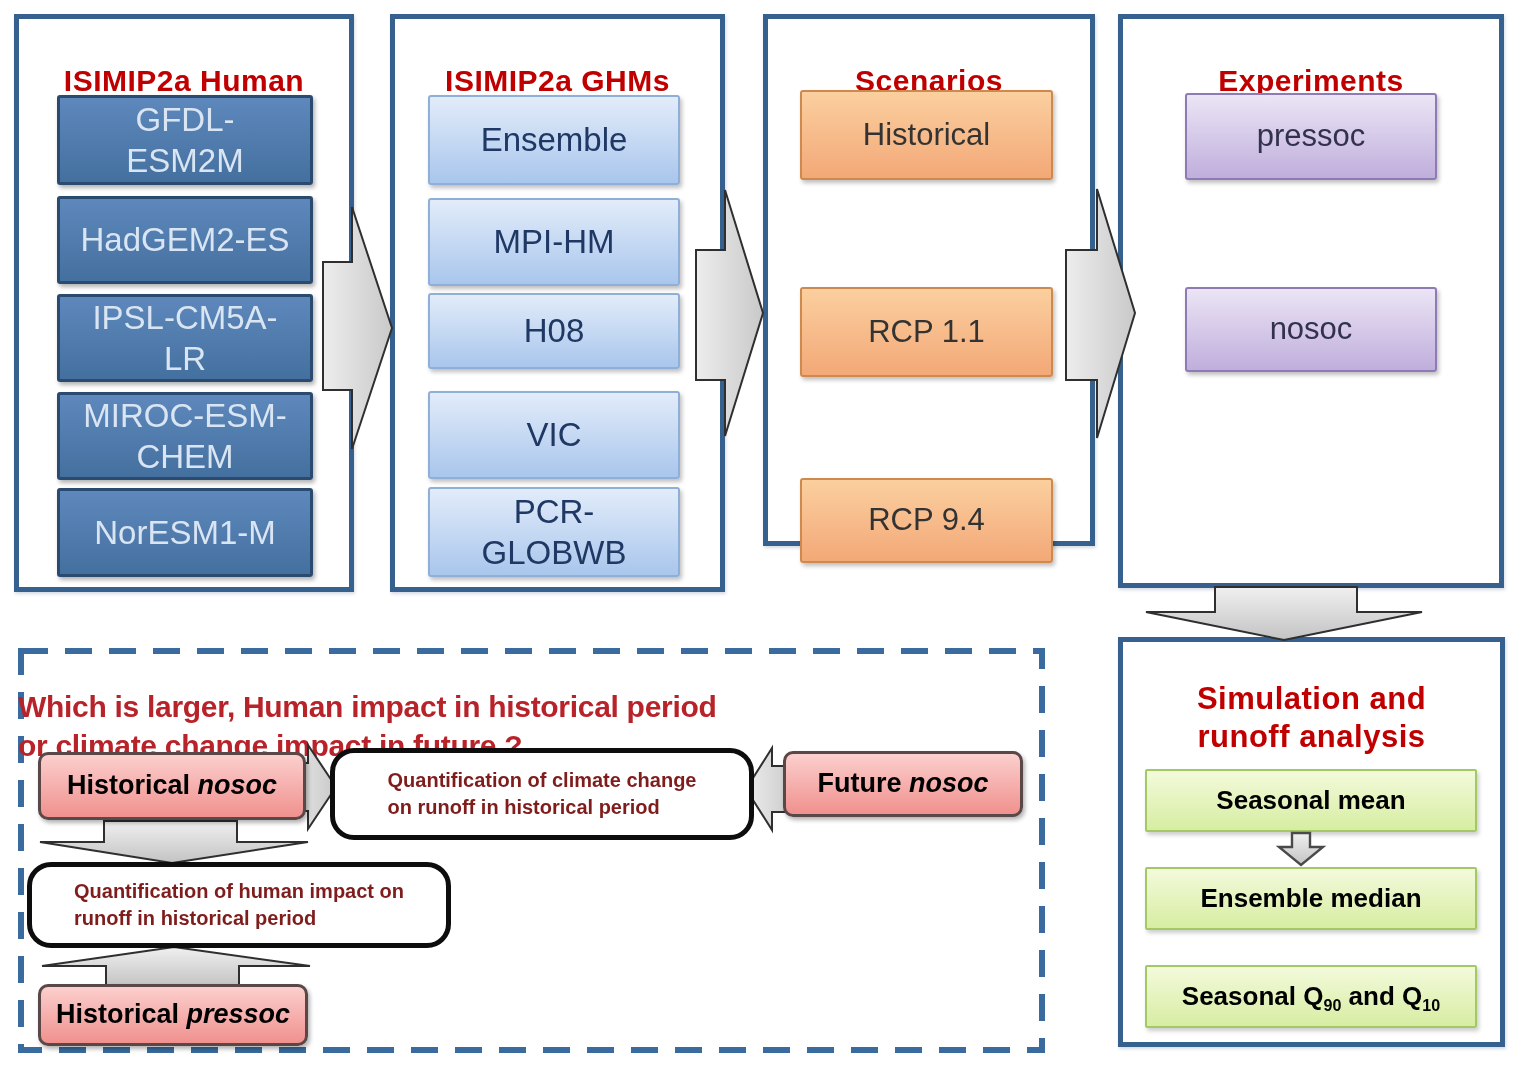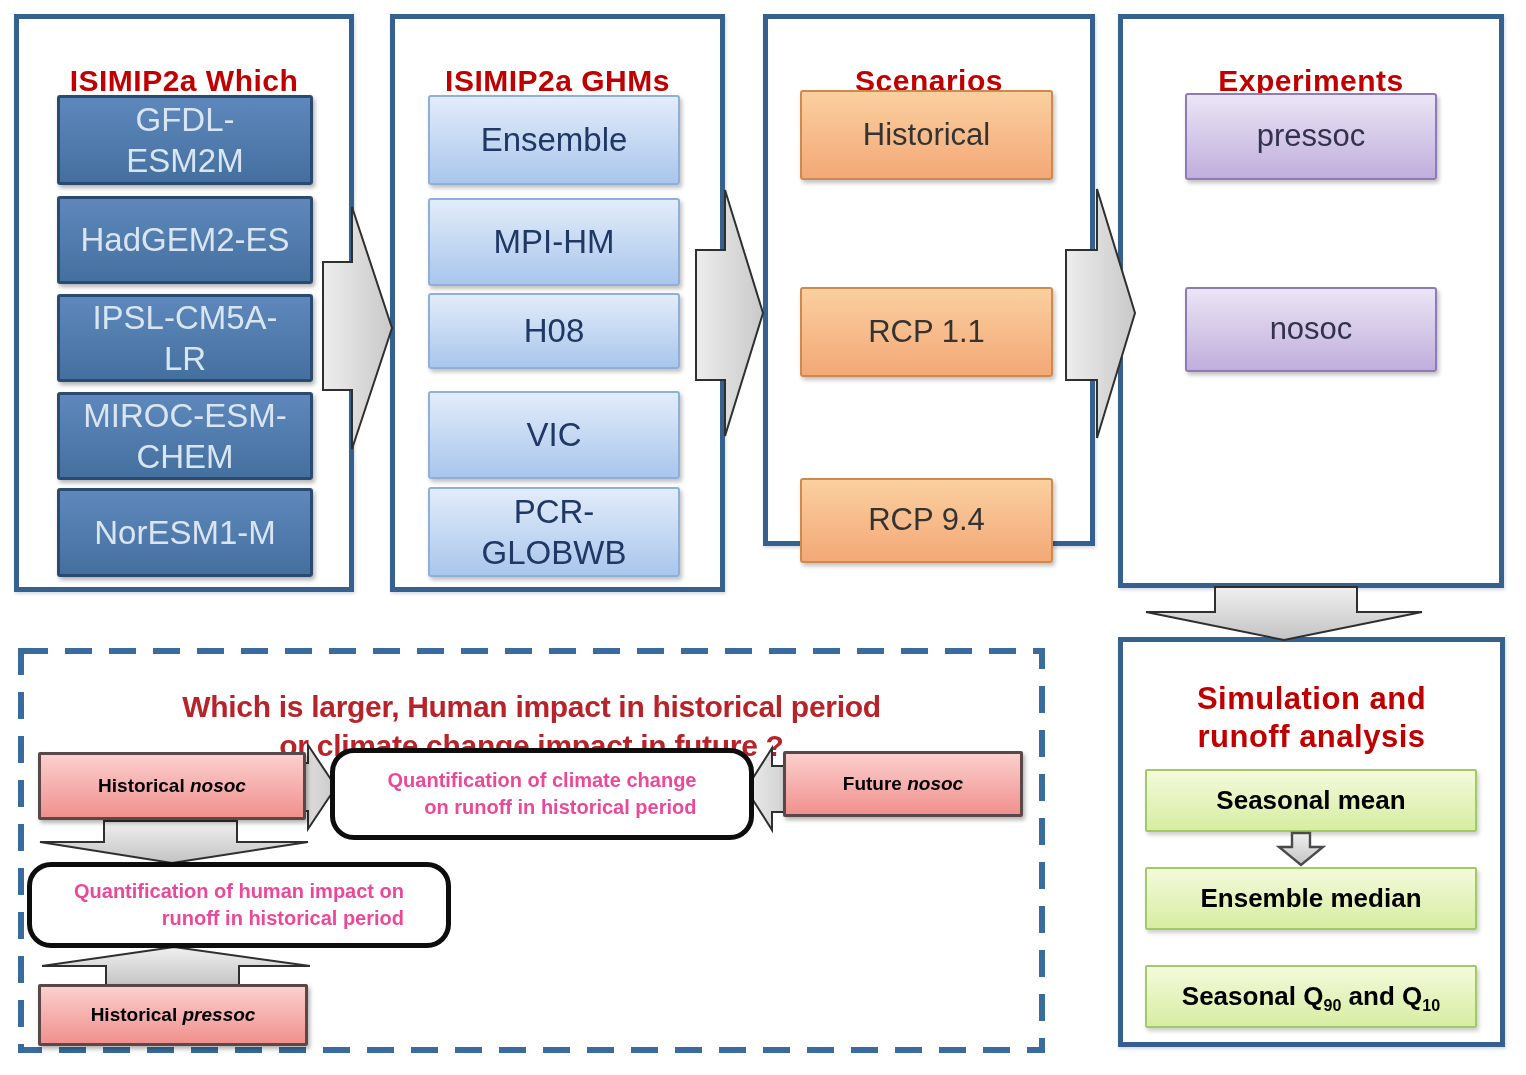--- a/index.html
+++ b/index.html
@@ -34,31 +34,31 @@
   .exp{
     background:linear-gradient(#EBE5F5,#C0AEDC);border:2px solid #8E7BB5;color:#32324E;
     font-size:31px;box-shadow:2px 3px 4px rgba(0,0,0,.25);
   }
   .grn{
     background:linear-gradient(#F3FADB,#D7EDA2);border:2px solid #A3C964;color:#000;
     font-weight:bold;font-size:26px;box-shadow:2px 3px 4px rgba(0,0,0,.2);border-radius:2px;
   }
   .pink{
     background:linear-gradient(#FBCFCD,#F0918E);border:3px solid #5A4747;color:#000;
-    font-weight:bold;font-size:19px;box-shadow:2px 3px 4px rgba(0,0,0,.3);border-radius:2px;
+    font-weight:bold;font-size:27px;box-shadow:2px 3px 4px rgba(0,0,0,.3);border-radius:10px;
   }
   .pink i{font-style:italic;}
   .round{
-    position:absolute;display:flex;align-items:center;justify-content:center;text-align:right;
+    position:absolute;display:flex;align-items:center;justify-content:center;text-align:left;
     box-sizing:border-box;background:#fff;border:5px solid #0d0d0d;border-radius:24px;
-    color:#ec4899;font-weight:bold;font-size:20px;line-height:1.35;white-space:pre-line;
+    color:#7f1d1d;font-weight:bold;font-size:20px;line-height:1.35;white-space:pre-line;
   }
   .dashedbox{position:absolute;box-sizing:border-box;background:#fff;}
   .question{
-    position:absolute;left:0;right:0;text-align:center;color:#B8232A;font-weight:bold;
+    position:absolute;left:0;right:0;text-align:left;color:#B8232A;font-weight:bold;
     font-size:30px;line-height:1.3;letter-spacing:-0.3px;white-space:pre-line;
   }
   .arrow-svg{position:absolute;overflow:visible;}
   .sim-title{font-size:31px;}
   sub{font-size:62%;line-height:0;}
 </style>
 </head>
 <body>
 
 <div class="canvas">
@@ -70,21 +70,21 @@
           <stop offset="1" stop-color="#C3C3C3"></stop>
       </linearGradient>
       <linearGradient id="grayGradH" x1="0" y1="0" x2="1" y2="0">
         <stop offset="0" stop-color="#EDEDED"></stop>
           <stop offset="1" stop-color="#C9C9C9"></stop>
       </linearGradient>
     </defs>
   </svg>
 
   <section class="panel" style="left:14px;top:14px;width:340px;height:578px">
-    <h2 class="ptitle" style="top:18px">ISIMIP2a  Which</h2>
+    <h2 class="ptitle" style="top:18px">ISIMIP2a  Human</h2>
     <div class="bx gcm" style="left:38px;top:76px;width:256px;height:90px">GFDL-
 ESM2M</div>
     <div class="bx gcm" style="left:38px;top:177px;width:256px;height:88px">HadGEM2-ES</div>
     <div class="bx gcm" style="left:38px;top:275px;width:256px;height:88px">IPSL-CM5A-
 LR</div>
     <div class="bx gcm" style="left:38px;top:373px;width:256px;height:88px">MIROC-ESM-
 CHEM</div>
     <div class="bx gcm" style="left:38px;top:469px;width:256px;height:89px">NorESM1-M</div>
   </section>
 

